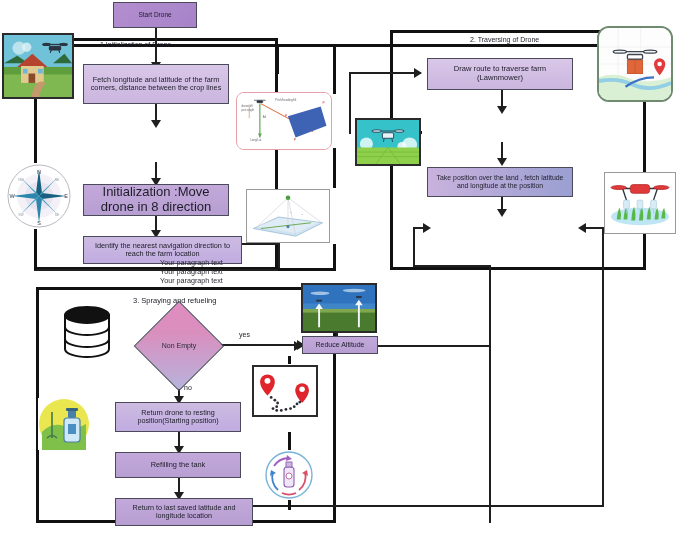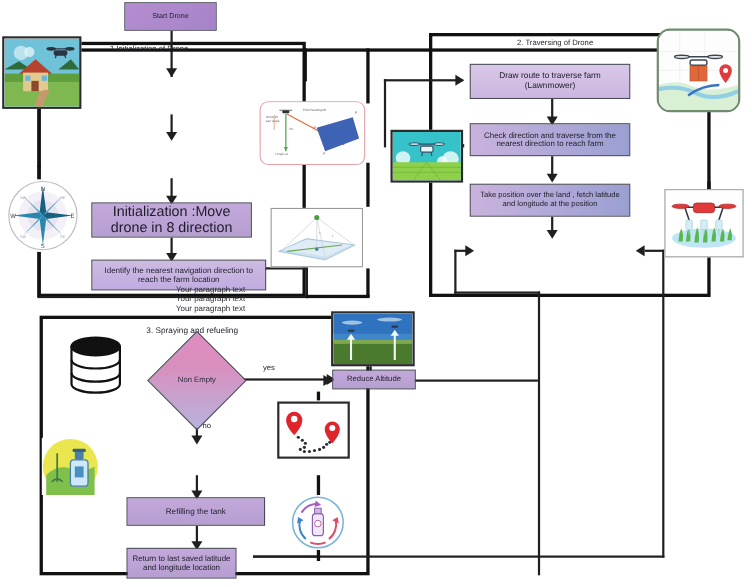--- a/index.html
+++ b/index.html
@@ -478,43 +478,43 @@
       </g>
     </svg>
   </div>
 
   <div class="node violet" style="left:113px; top:2px; width:84px; height:26px; font-size:6.5px;">
     <span>Start Drone</span>
   </div>
 
   <div class="caption" style="left:100px; top:41px; font-size:7px;">1.Initialization of Drone</div>
 
+  <div class="node lav" style="left:83px; top:64px; width:146px; height:40px; font-size:7.3px;">
+    <span>Fetch longitude and latitude of the farm corners, distance between the crop lines</span>
+  </div>
 
 
   <div class="node plain" style="left:83px; top:184px; width:146px; height:32px; font-size:13px;">
     <span>Initialization :Move drone in 8 direction</span>
   </div>
 
   <div class="node lav2" style="left:83px; top:236px; width:159px; height:28px; font-size:7.3px;">
     <span>Identify the nearest navigation direction to reach the farm location</span>
   </div>
 
   <div class="paratext" style="left:160px; top:258px; font-size:7.2px;">Your paragraph text</div>
   <div class="paratext" style="left:160px; top:267px; font-size:7.2px;">Your paragraph text</div>
   <div class="paratext" style="left:160px; top:276px; font-size:7.2px;">Your paragraph text</div>
 
   <div class="caption" style="left:470px; top:36px; font-size:7px;">2. Traversing of Drone</div>
 
   <div class="node lav" style="left:427px; top:58px; width:146px; height:32px; font-size:7.6px;">
     <span>Draw route to traverse farm (Lawnmower)</span>
   </div>
 
-  <div class="node vb2" style="left:427px; top:112px; width:146px; height:30px; font-size:7.2px;">
-    <span>Check direction and traverse from the nearest direction to reach farm</span>
-  </div>
 
   <div class="node vb2" style="left:427px; top:167px; width:146px; height:30px; font-size:6.9px;">
     <span>Take position over the land , fetch latitude and longitude at the position</span>
   </div>
 
 
   <div class="caption" style="left:133px; top:296px; font-size:7.5px;">3. Spraying and refueling</div>
 
   <div class="diamond-wrap" style="left:147px; top:314px; width:64px; height:64px;">
     <div class="diamond"></div>
@@ -523,22 +523,25 @@
     </div>
   </div>
 
   <div class="edge-label" style="left:239px; top:331px; font-size:7px;">yes</div>
   <div class="edge-label" style="left:184px; top:384px; font-size:7px;">no</div>
 
   <div class="node plain" style="left:302px; top:336px; width:76px; height:18px; font-size:7px;">
     <span>Reduce Altitude</span>
   </div>
 
+  <div class="node lav2" style="left:115px; top:402px; width:126px; height:30px; font-size:7.2px;">
+    <span>Return drone to resting position(Starting position)</span>
+  </div>
 
   <div class="node plain" style="left:115px; top:452px; width:126px; height:26px; font-size:7.4px;">
     <span>Refilling the tank</span>
   </div>
 
-  <div class="node plain" style="left:115px; top:498px; width:100px; height:28px; font-size:7.2px;">
+  <div class="node plain" style="left:115px; top:498px; width:138px; height:28px; font-size:7.2px;">
     <span>Return to last saved latitude and longitude location</span>
   </div>
 
 </div>
 
 </body></html>

